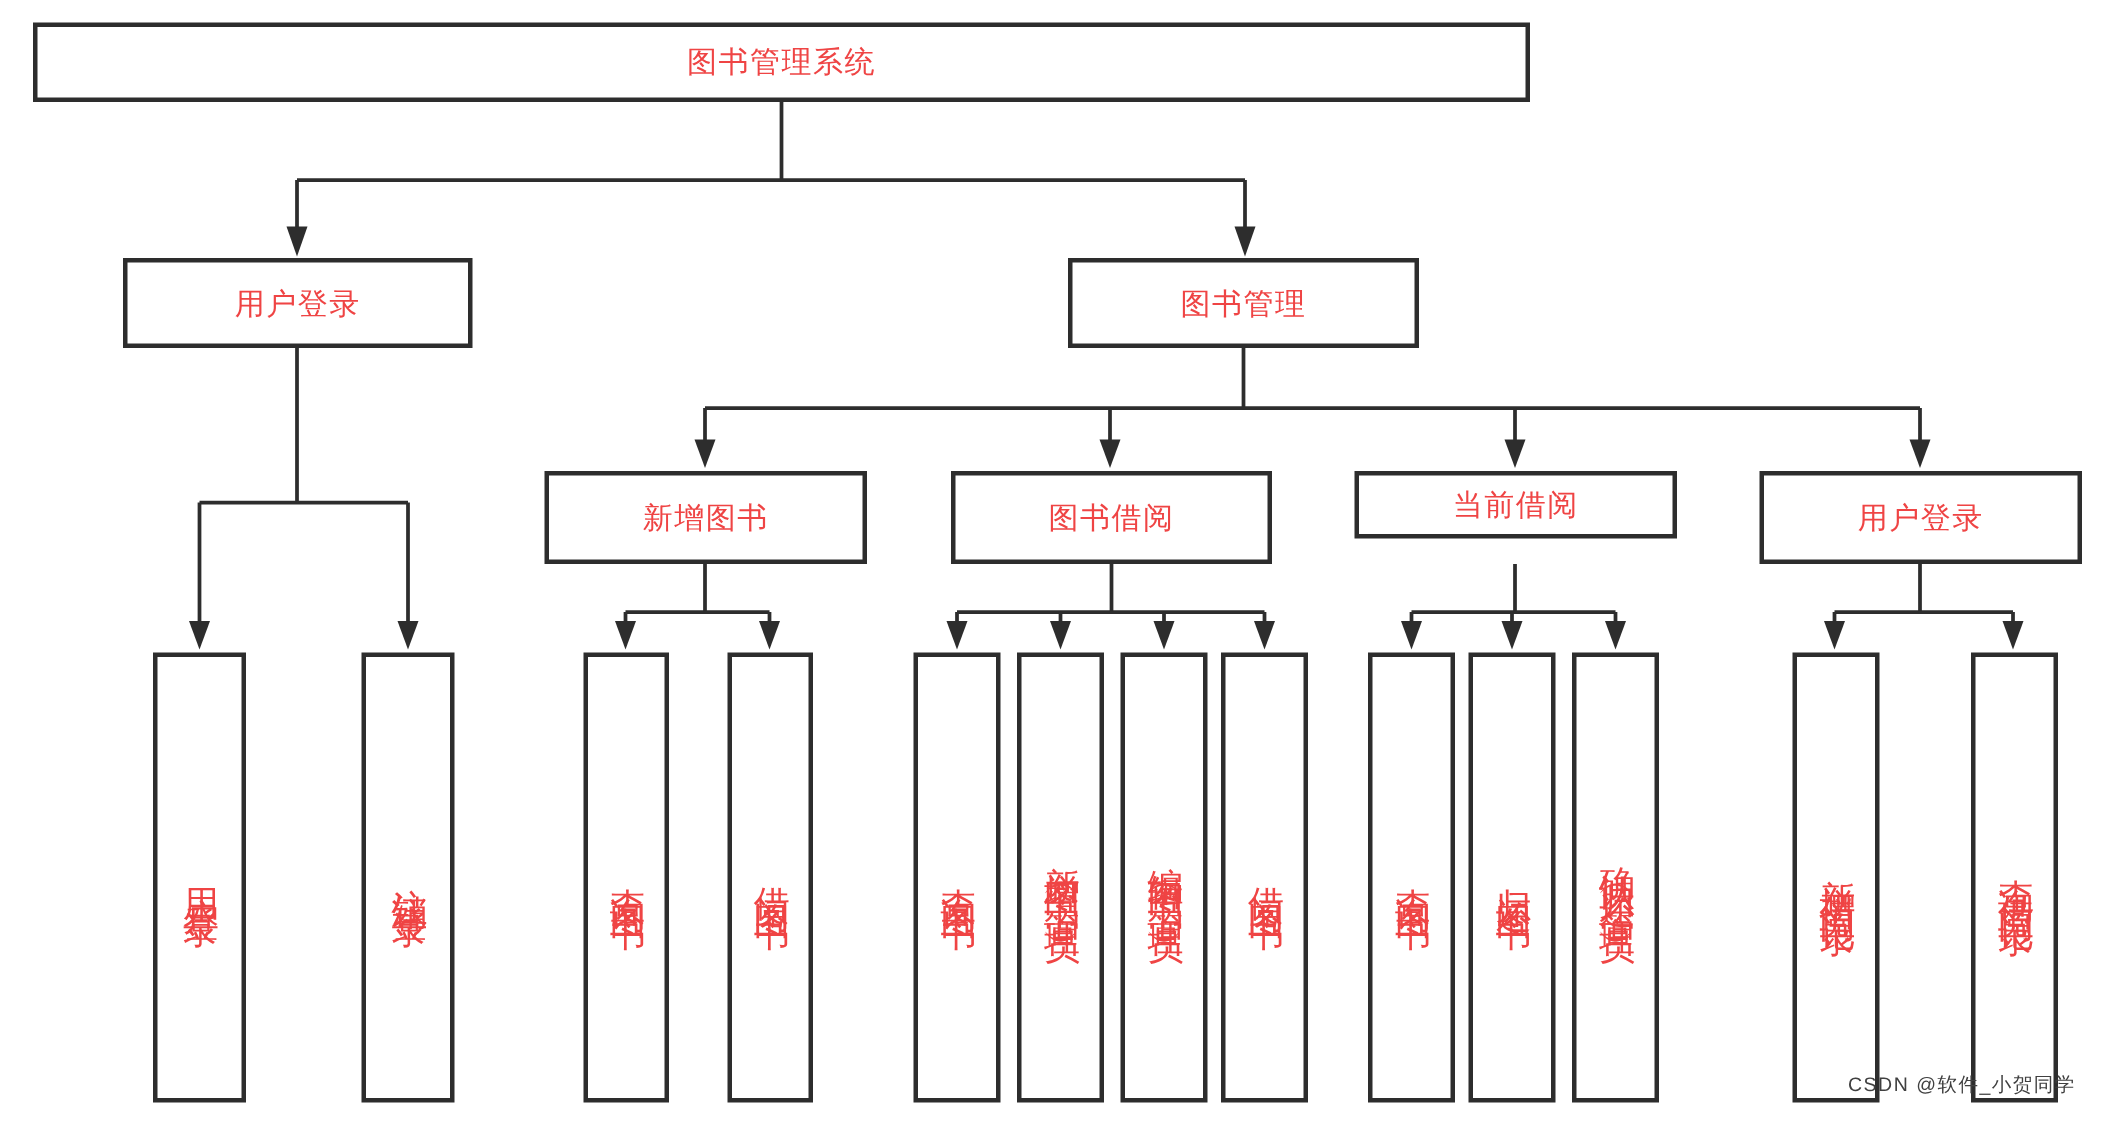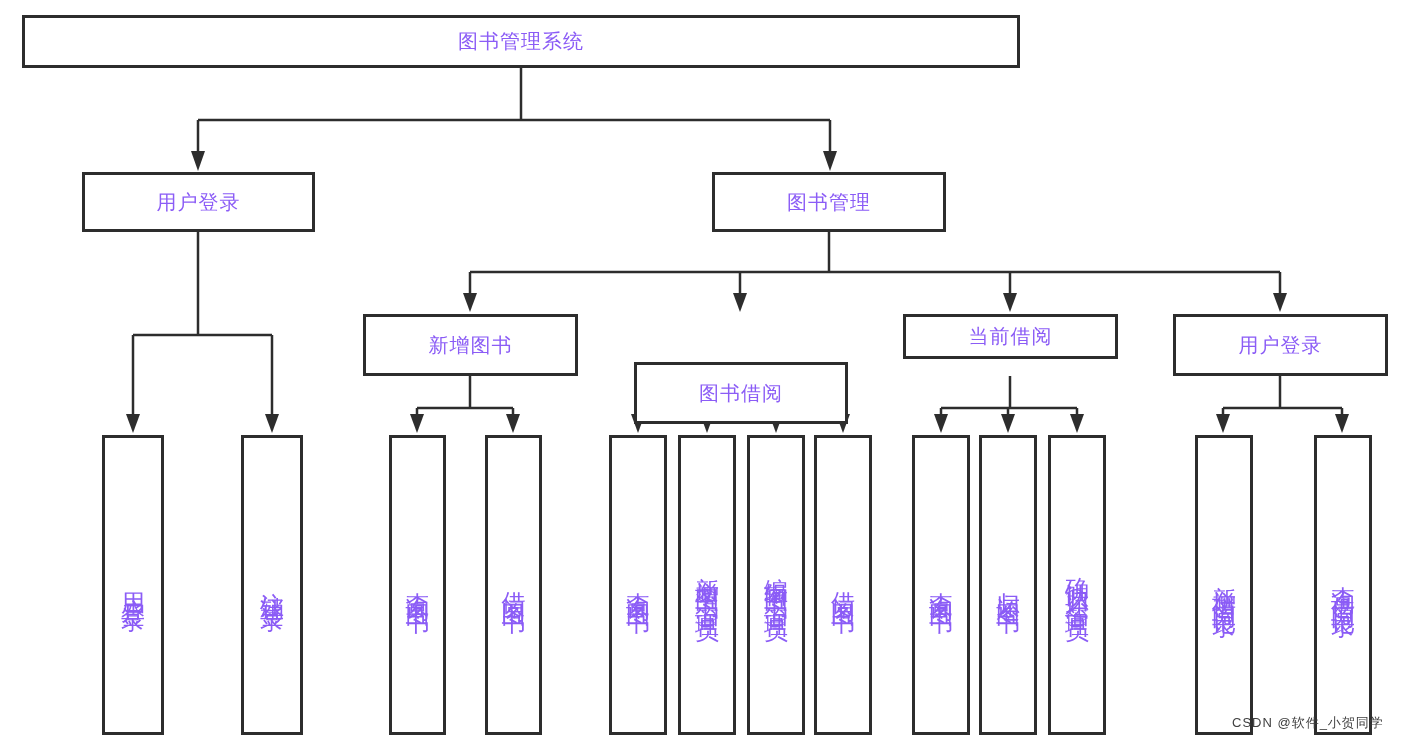--- a/index.html
+++ b/index.html
@@ -3,21 +3,21 @@
 <meta charset="utf-8">
 <style>
   html,body { margin:0; padding:0; background:#ffffff; }
   .canvas {
     position:relative; width:1405px; height:747px; background:#ffffff;
     font-family:"Liberation Sans","DejaVu Sans",sans-serif; overflow:hidden;
   }
   svg.wires { position:absolute; left:0; top:0; pointer-events:none; }
   .node {
     position:absolute; box-sizing:border-box; background:#ffffff;
-    border:3px solid #2d2d2d; color:#8b5cf6;
+    border:3px solid #2d2d2d; color:#ef4444;
     display:flex; align-items:center; justify-content:center;
     text-align:center;
   }
   .h-node { font-size:20px; letter-spacing:1px; white-space:nowrap; }
   .v-node span {
     writing-mode:vertical-rl; text-orientation:mixed;
     font-size:24px; letter-spacing:6px; line-height:1;
   }
   .watermark {
     position:absolute; left:1232px; top:714px;
@@ -96,21 +96,21 @@
       <polygon points="1335,414 1349,414 1342,433"></polygon>
     </g>
   </svg>
 
   <div class="node h-node" style="left:22px; top:15px; width:998px; height:53px;">图书管理系统</div>
 
   <div class="node h-node" style="left:82px; top:172px; width:233px; height:60px;">用户登录</div>
   <div class="node h-node" style="left:712px; top:172px; width:234px; height:60px;">图书管理</div>
 
   <div class="node h-node" style="left:363px; top:314px; width:215px; height:62px;">新增图书</div>
-  <div class="node h-node" style="left:634px; top:314px; width:214px; height:62px;margin-top:48px;">图书借阅</div>
+  <div class="node h-node" style="left:634px; top:314px; width:214px; height:62px;">图书借阅</div>
   <div class="node h-node" style="left:903px; top:314px; width:215px; height:45px;">当前借阅</div>
   <div class="node h-node" style="left:1173px; top:314px; width:215px; height:62px;">用户登录</div>
 
   <div class="node v-node" style="left:102px; top:435px; width:62px; height:300px;">
     <span>用户登录</span>
     </div>
   <div class="node v-node" style="left:241px; top:435px; width:62px; height:300px;">
     <span>注销登录</span>
     </div>
 

